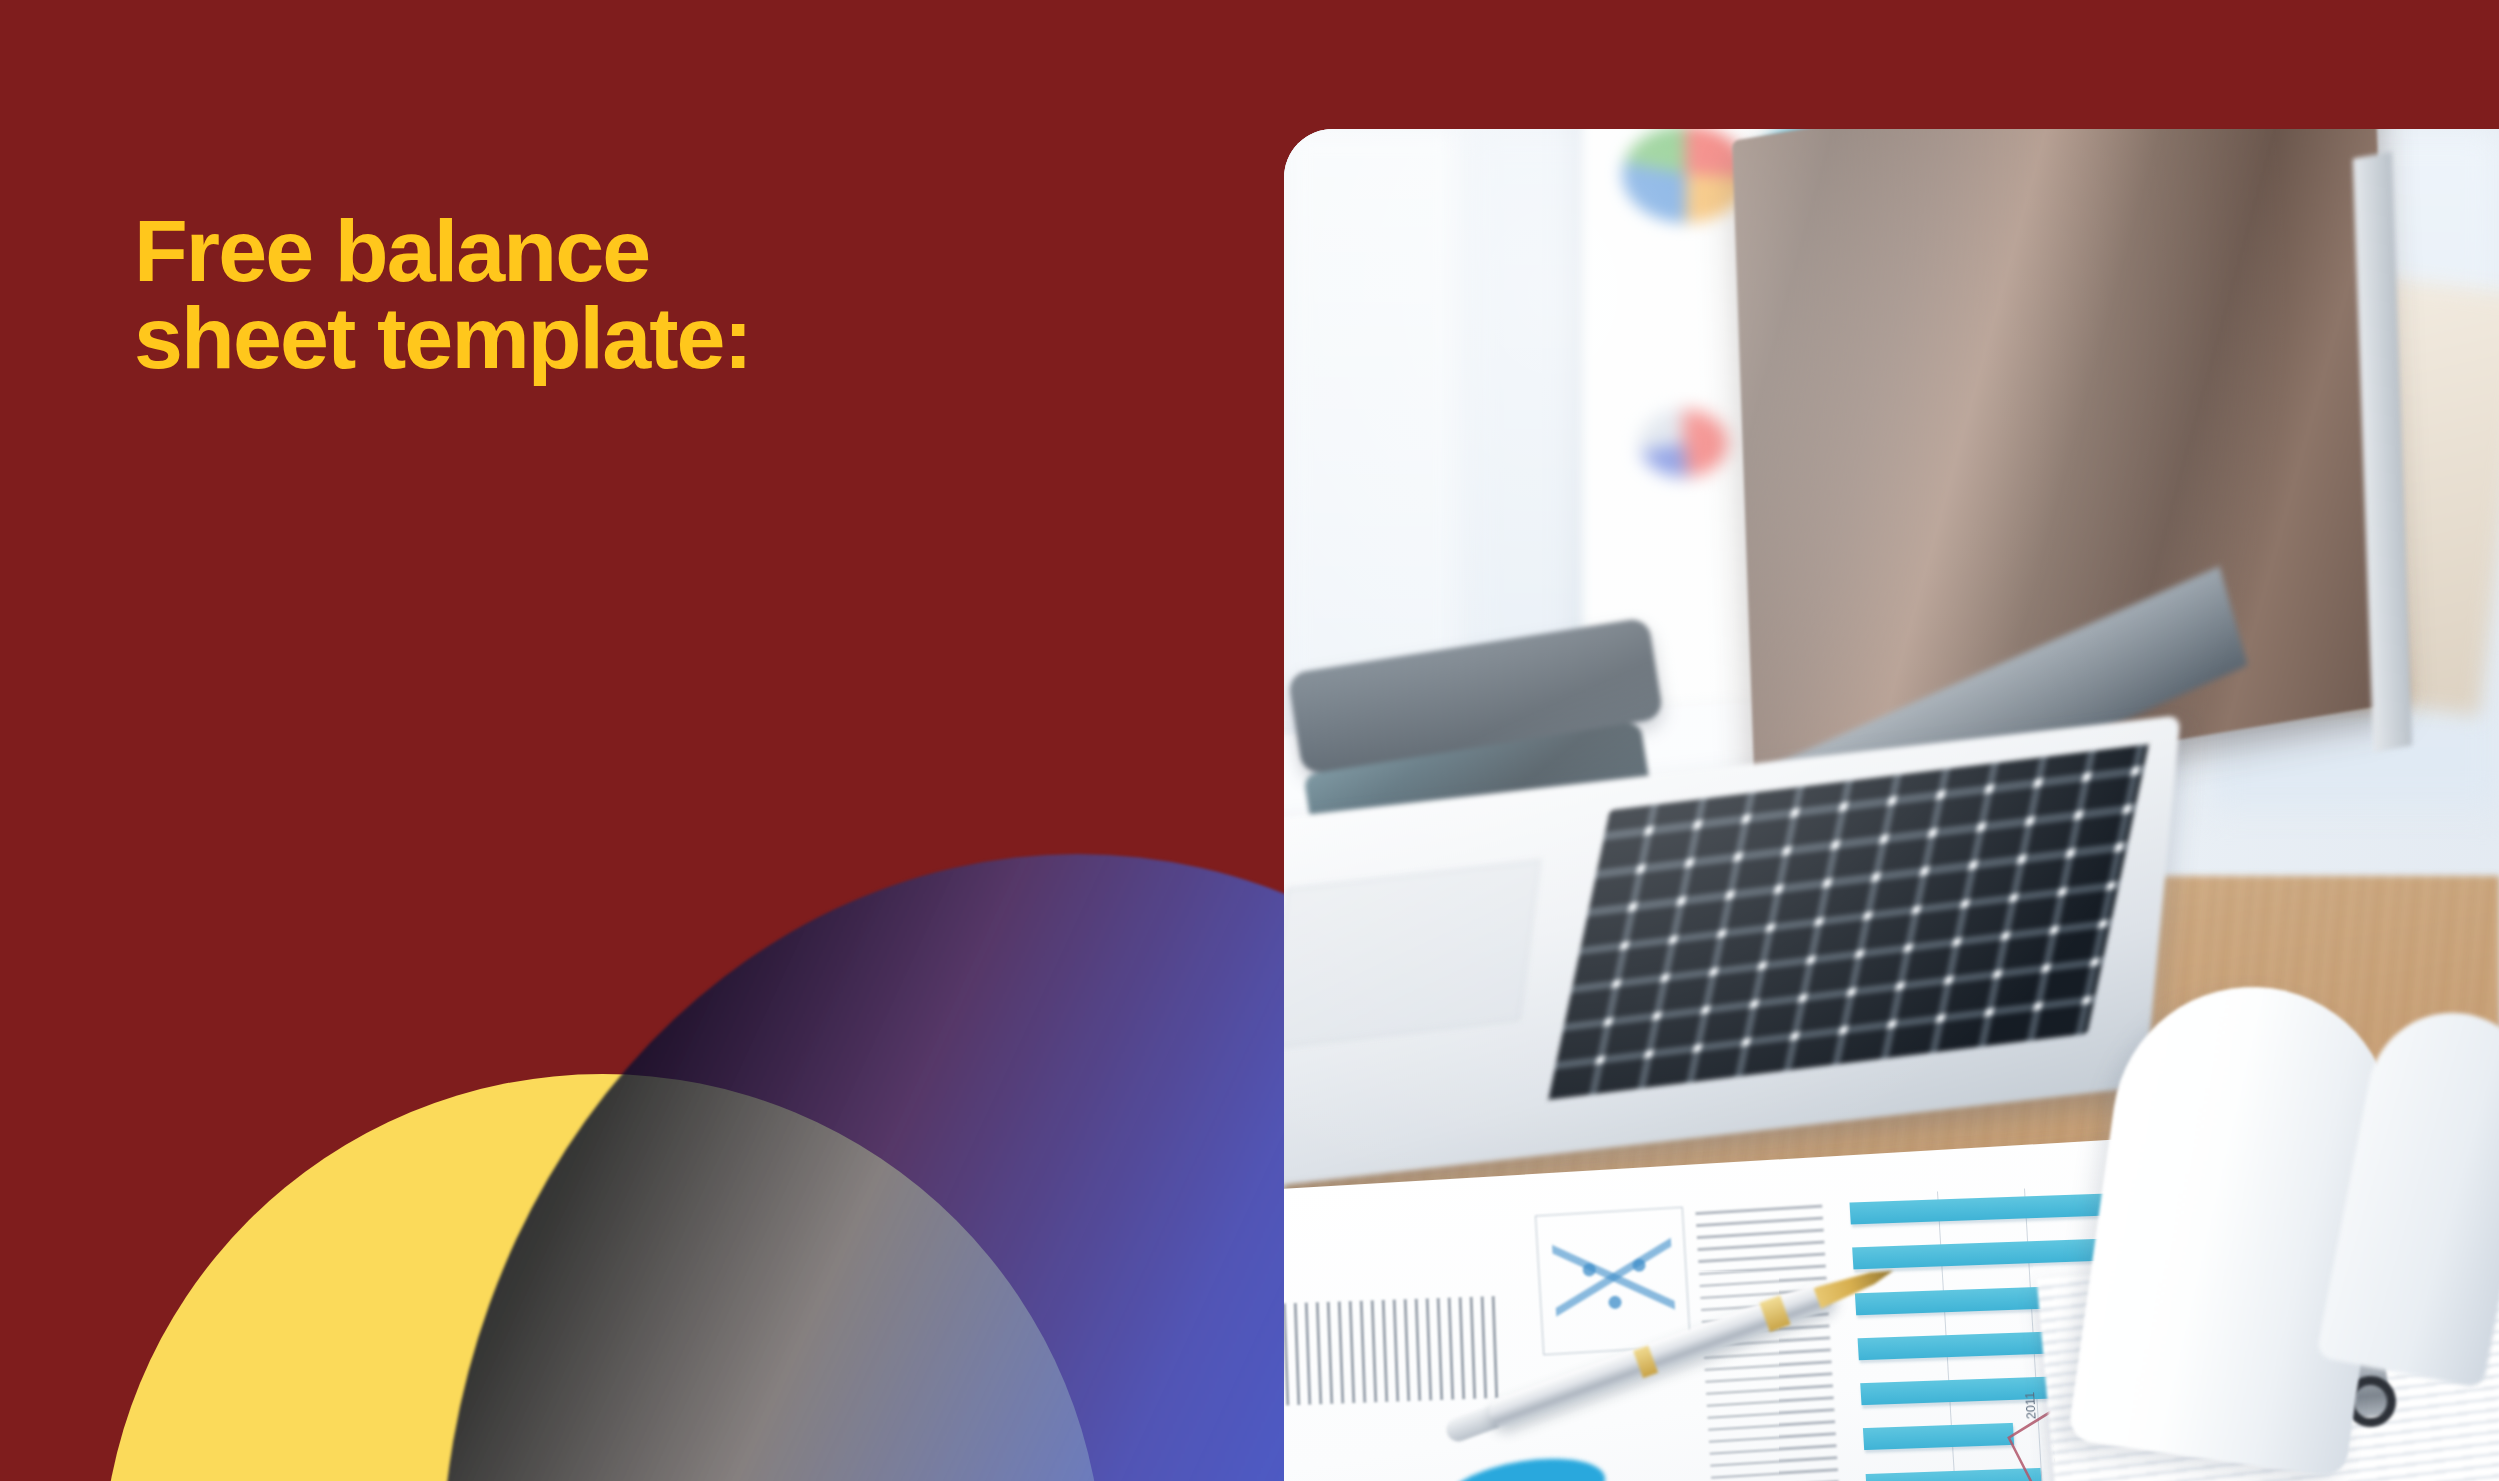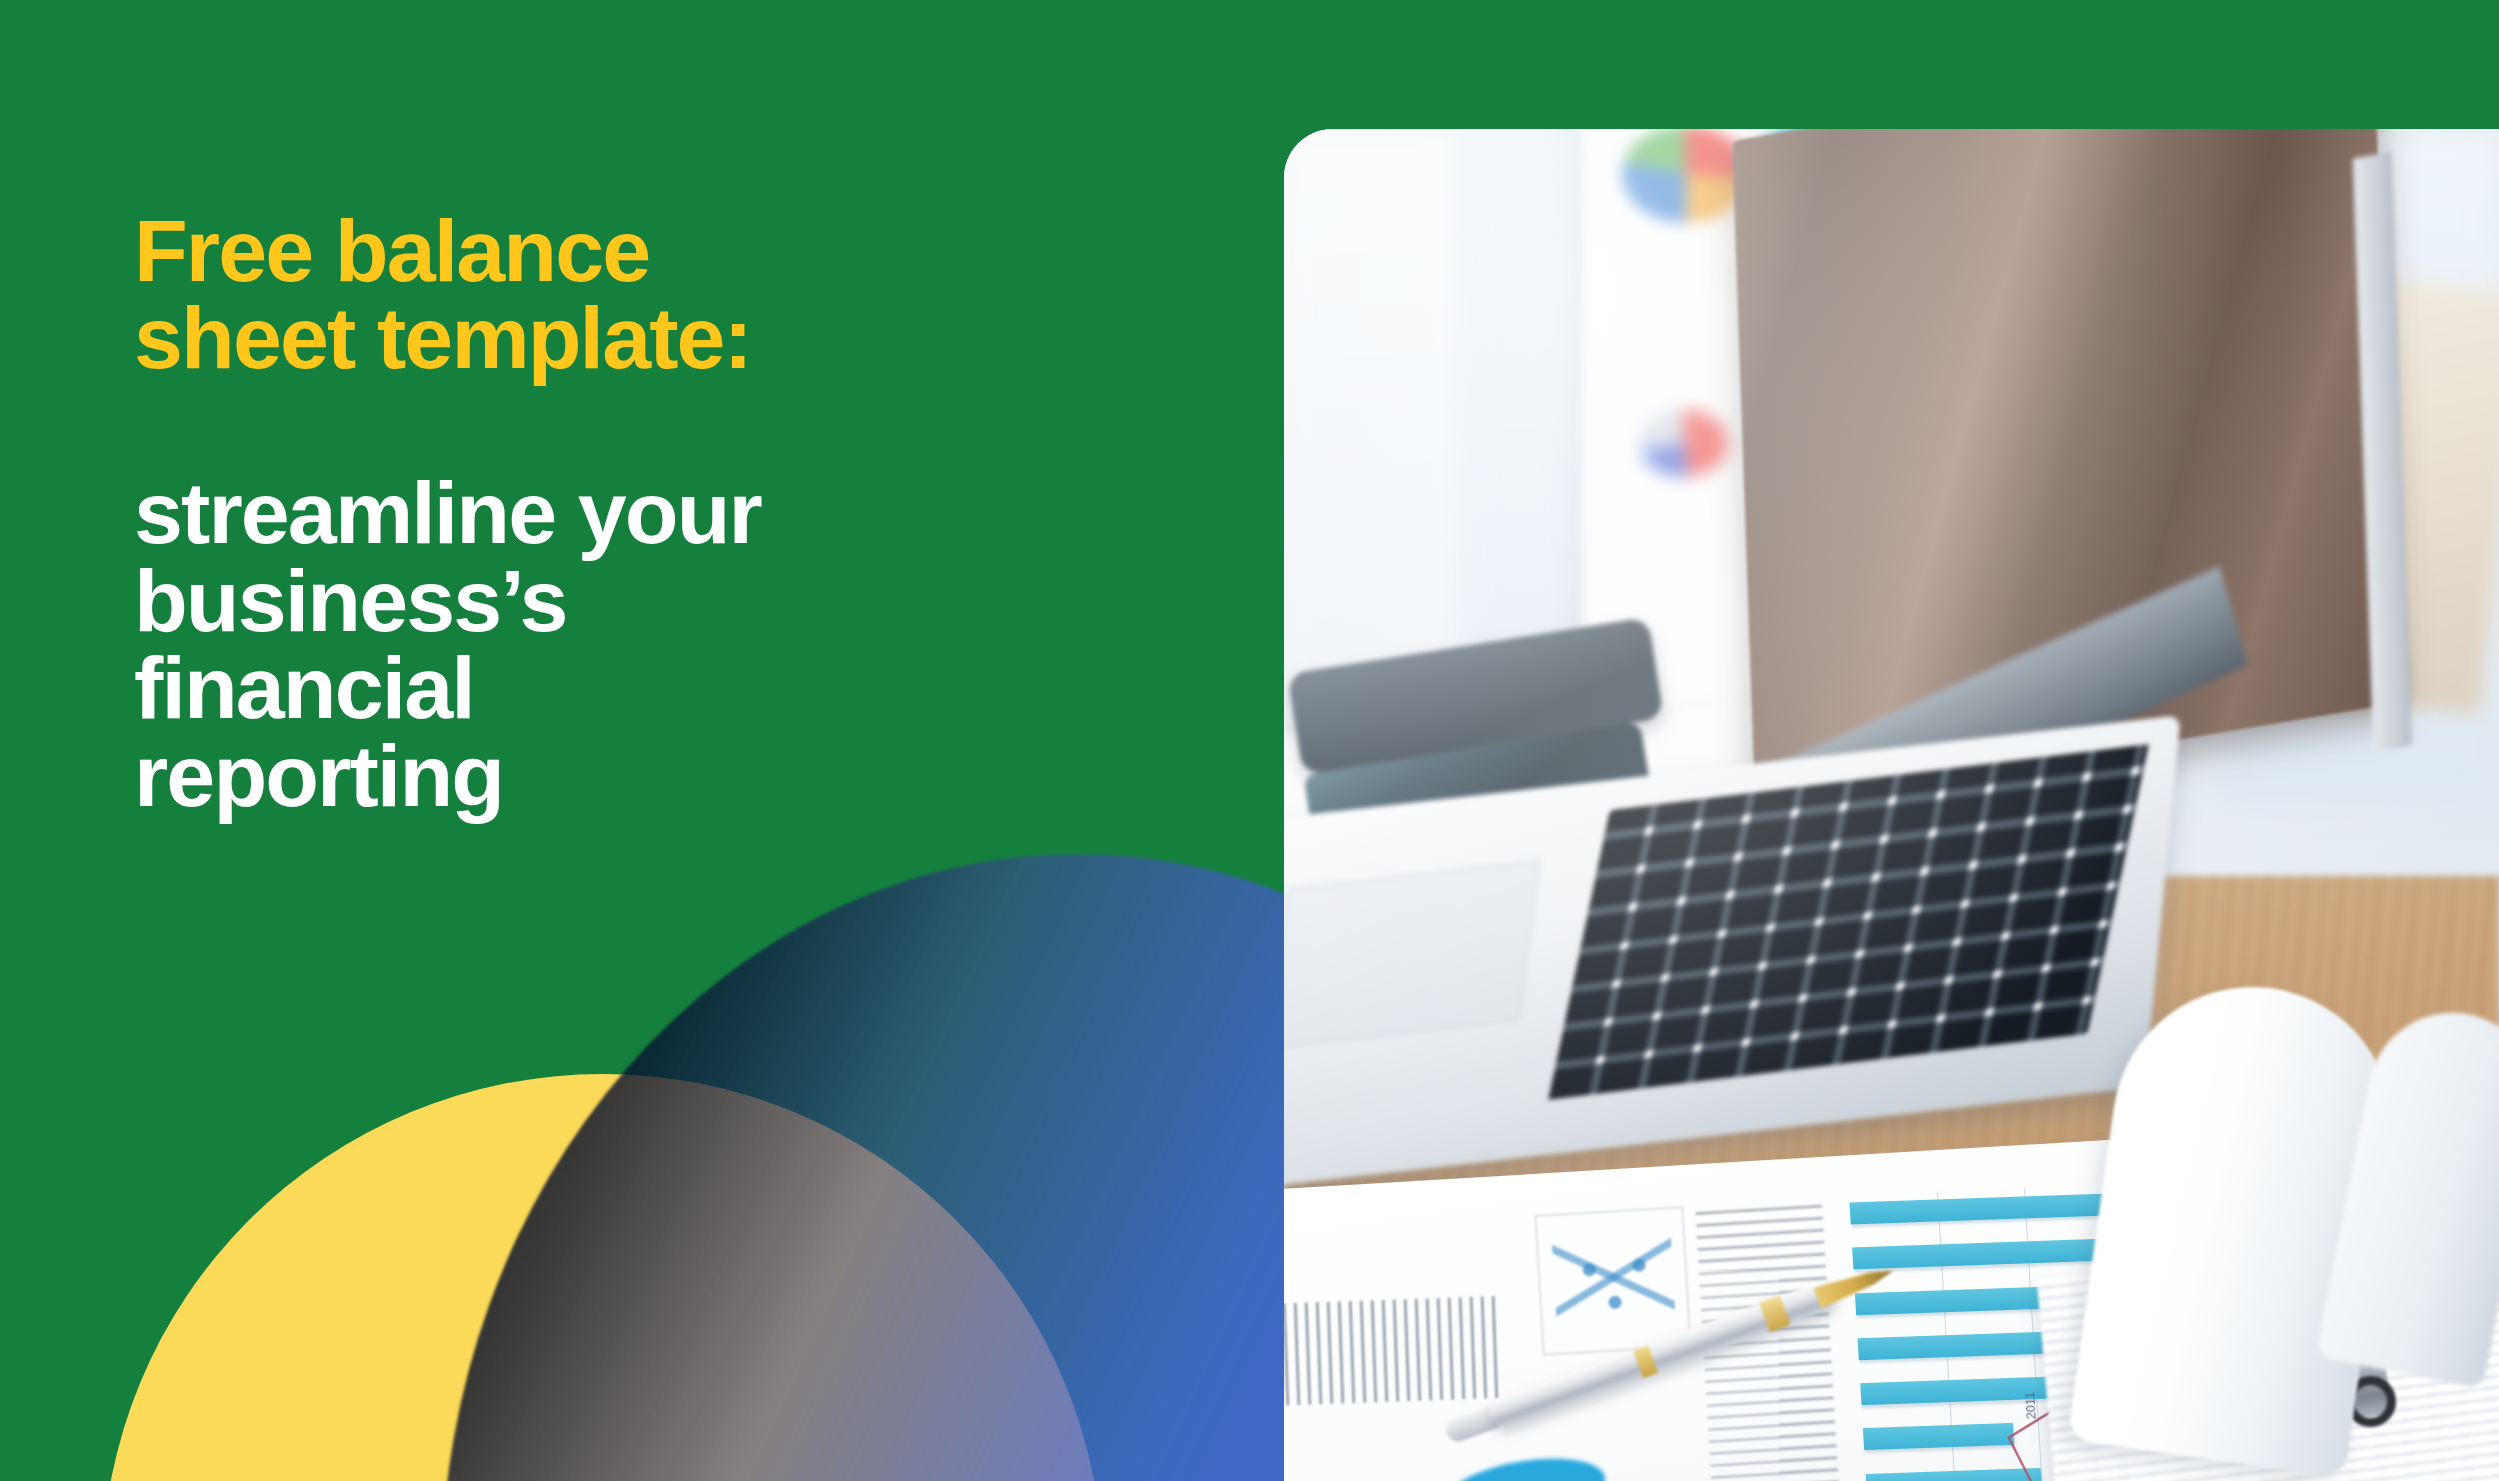--- a/index.html
+++ b/index.html
@@ -6,21 +6,21 @@
   html, body { width:2500px; height:1481px; overflow:hidden; }
   body {
     font-family:"Liberation Sans", sans-serif;
     background:#050d2c;
     position:relative;
   }
 
   
   .hero {
     position:absolute; inset:0;
-    background:#15803d;
+    background:#7f1d1d;
     overflow:hidden;
   }
 
   
   .deco-layer{
     position:absolute; left:0; bottom:0;
     width:1324px; height:764px;
     overflow:hidden;
     pointer-events:none;
   }
@@ -372,24 +372,20 @@
 <div class="hero">
 
   <div class="deco-layer">
     <div class="deco-yellow"></div>
     <div class="deco-blue"></div>
   </div>
 
   <h1 class="headline">
     <span class="hl-yellow">Free balance
 sheet template:</span>
-    <span class="hl-white">streamline your
-business’s
-financial
-reporting</span>
   </h1>
 
   <div class="photo">
 
     <div class="bg-wall"></div>
     <div class="win-pane-a"></div>
     <div class="win-pane-b"></div>
     <div class="win-mullion"></div>
     <div class="win-pane-c"></div>
     <div class="win-right"></div>

